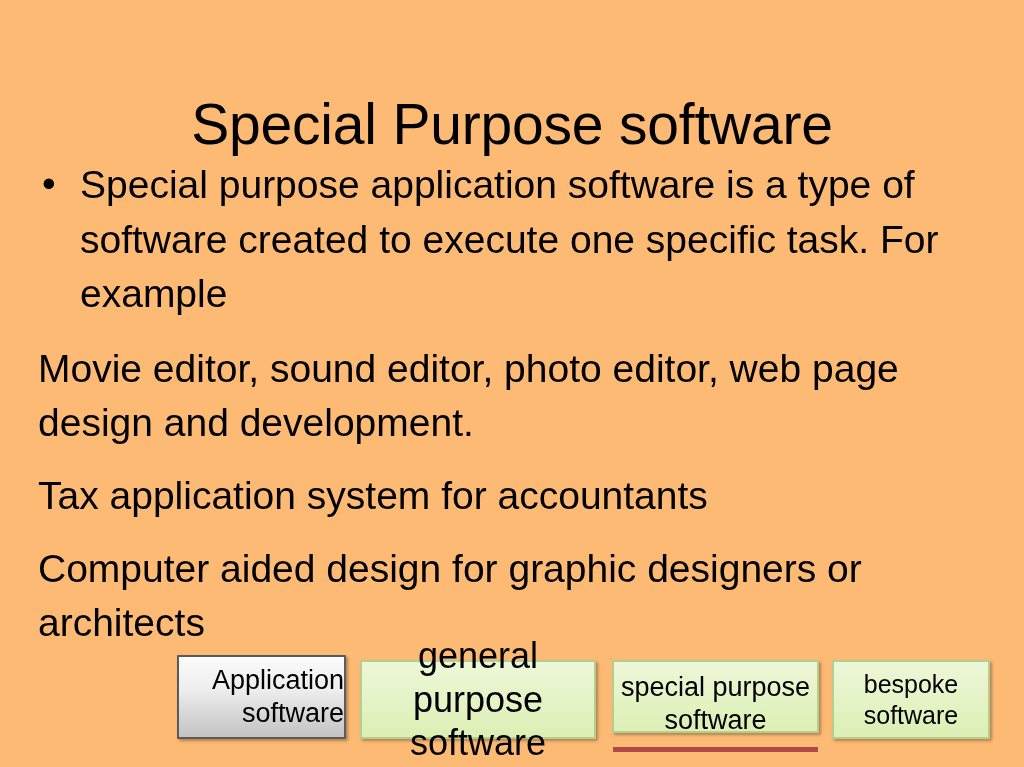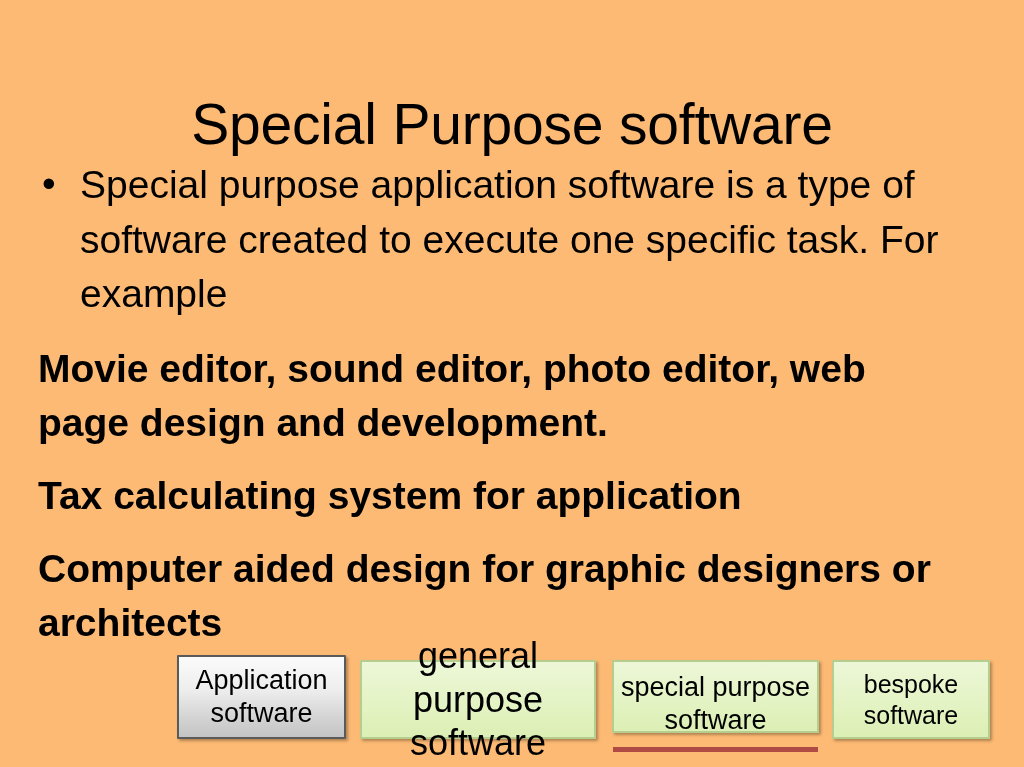--- a/index.html
+++ b/index.html
@@ -60,21 +60,20 @@
     line-height: 1.40;
   }
   .para .txt {
     display: block;
   }
   .para.bulleted .txt {
     max-width: 890px;
   }
   .para.plain .txt {
     max-width: 905px;
-    font-weight: bold;
   }
   #p-bullet1 { }
   #p-movie   { margin-top: 20px; }
   #p-tax     { margin-top: 18px; }
   #p-cad     { margin-top: 18px; }
 
   
   #box-row {
     position: absolute;
     left: 0;
@@ -107,21 +106,21 @@
   .box-green {
     background: linear-gradient(to bottom, #edf7d8 0%, #e4f3c4 55%, #dcefb4 100%);
     border: 2px solid #b6cd90;
     border-radius: 1px;
   }
 
   
   #box-system      { left: 11px;  top: 661px; width: 153px; height: 78px; }
   #box-system .box-label      { font-size: 25px; }
   #box-application { left: 177px; top: 655px; width: 169px; height: 84px; }
-  #box-application .box-label { font-size: 27px; }
+  #box-application .box-label { font-size: 27px; text-align: right; }
   #box-general     { left: 360px; top: 660px; width: 236px; height: 79px; }
   #box-general .box-label     { font-size: 36px; }
   #box-special     { left: 612px; top: 660px; width: 207px; height: 73px; align-items: flex-start; }
   #box-special .box-label     { font-size: 27px; padding-top: 9px; }
   #box-bespoke     { left: 832px; top: 660px; width: 158px; height: 79px; }
   #box-bespoke .box-label     { font-size: 25px; }
 
   
   #special-underline {
     position: absolute;
@@ -145,21 +144,21 @@
     <div class="para bulleted" id="p-bullet1">
       <span class="bullet-mark">•</span>
       <span class="txt">Special purpose application software is a type of software created to execute one specific task. For example</span>
     </div>
 
     <div class="para plain" id="p-movie">
       <span class="txt">Movie editor, sound editor, photo editor, web page design and development.</span>
     </div>
 
     <div class="para plain" id="p-tax">
-      <span class="txt">Tax calculating system for application</span>
+      <span class="txt">Tax application system for accountants</span>
     </div>
 
     <div class="para plain" id="p-cad">
       <span class="txt">Computer aided design for graphic designers or architects</span>
     </div>
 
   </div>
 
   <div id="box-row">
 

